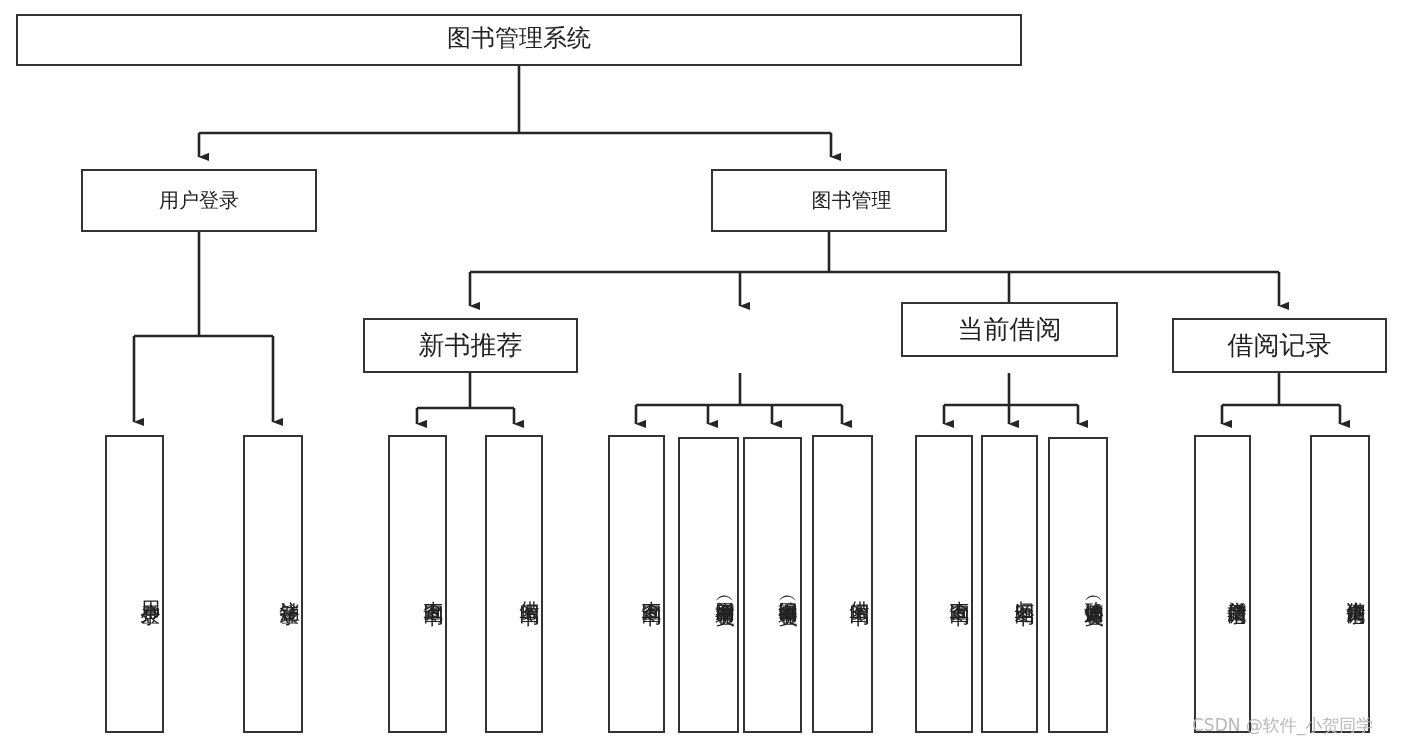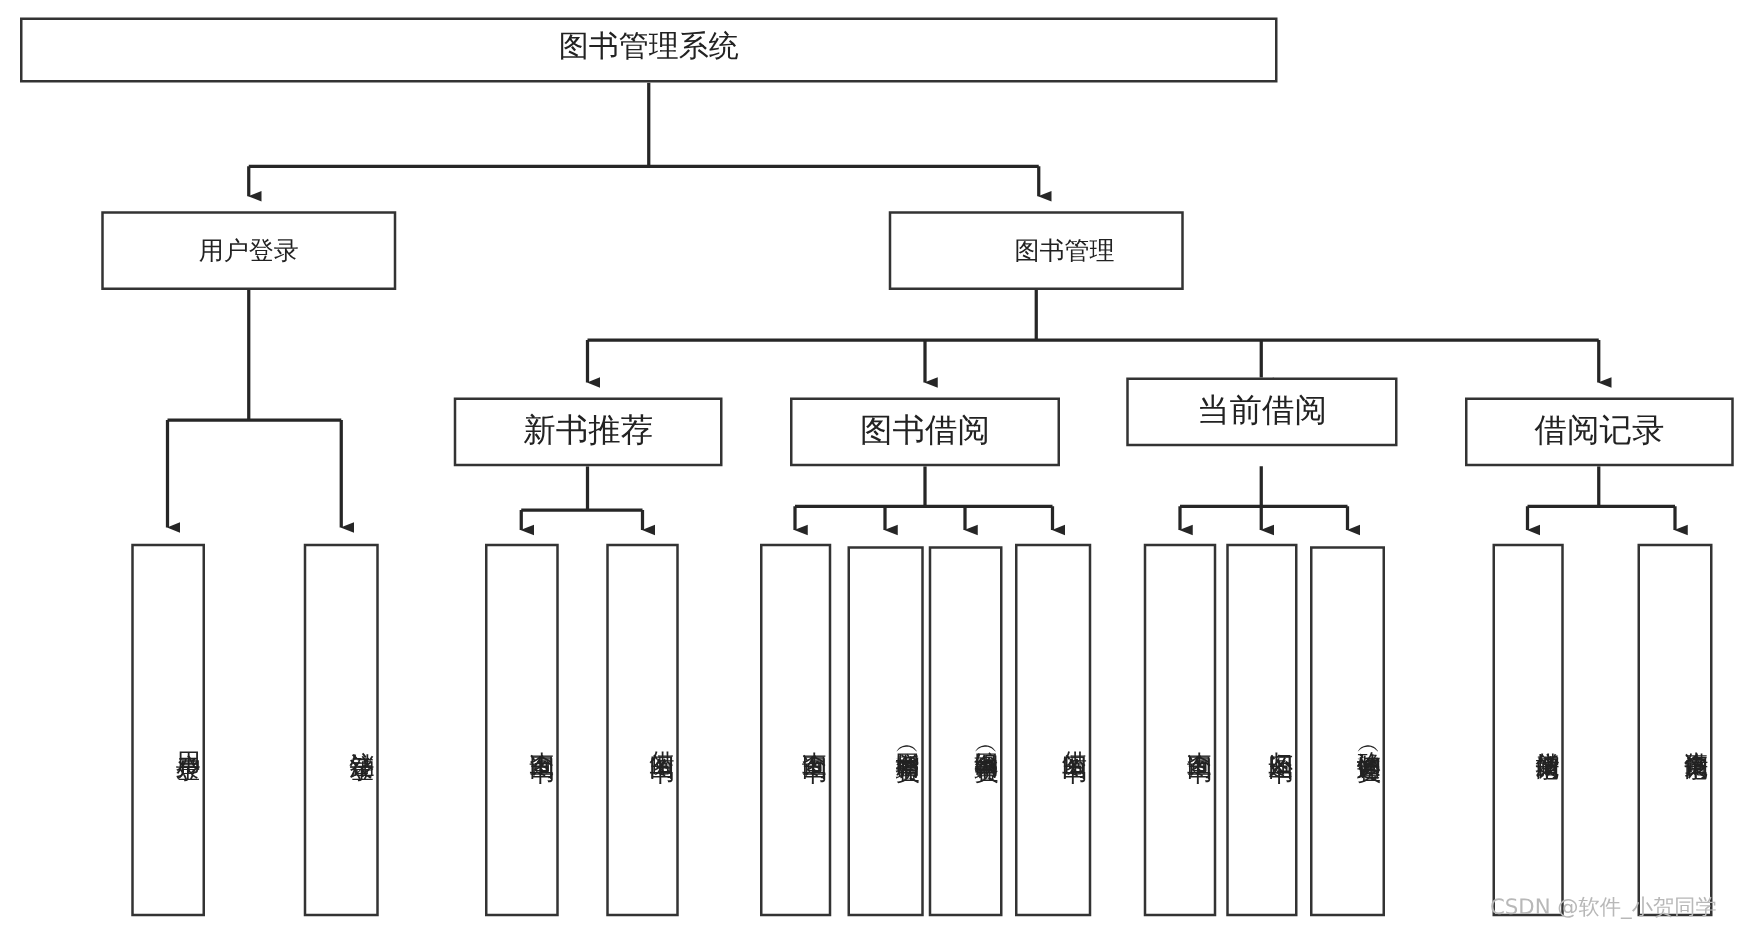--- a/index.html
+++ b/index.html
@@ -132,23 +132,20 @@
   <div class="node lvl2" style="left:81px; top:169px; width:236px; height:63px;">
     <span class="node-label">用户登录</span>
   </div>
   <div class="node lvl2" style="left:711px; top:169px; width:236px; height:63px;padding-left:45px;">
     <span class="node-label">图书管理</span>
   </div>
 
   <div class="node lvl3" style="left:363px; top:318px; width:215px; height:55px;">
     <span class="node-label">新书推荐</span>
   </div>
-  <div class="node lvl3" style="left:632px; top:318px; width:216px; height:55px;">
-    <span class="node-label">图书借阅</span>
-  </div>
   <div class="node lvl3" style="left:901px; top:302px; width:217px; height:55px;">
     <span class="node-label">当前借阅</span>
   </div>
   <div class="node lvl3" style="left:1172px; top:318px; width:215px; height:55px;text-align:right;">
     <span class="node-label">借阅记录</span>
   </div>
 
   <div class="node leaf" style="left:105px; top:435px; width:59px; height:298px;">
     <span class="node-label">用户登录</span>
   </div>

